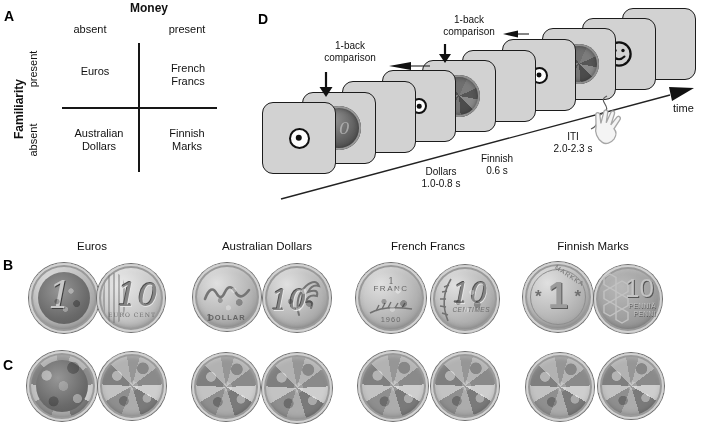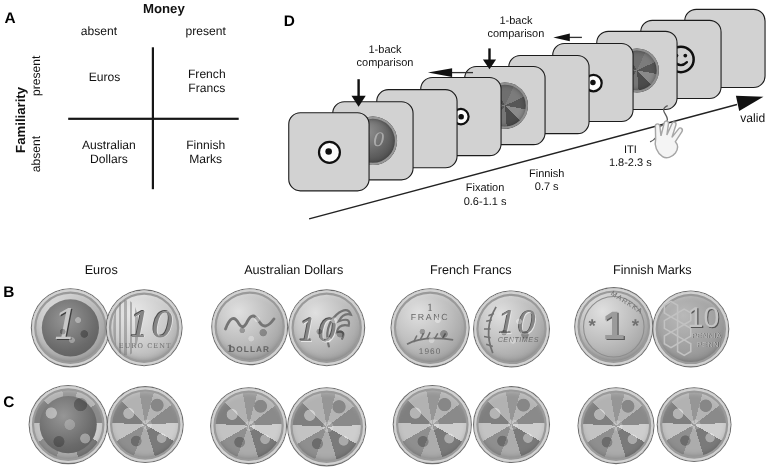--- a/index.html
+++ b/index.html
@@ -133,32 +133,32 @@
 
   <div class="dtxt" style="left:350px;top:40px;z-index:61">
     <span>1-back</span><br>
     <span>comparison</span>
   </div>
   <div class="dtxt" style="left:469px;top:14px;z-index:61">
     <span>1-back</span><br>
     <span>comparison</span>
   </div>
   <div class="dtxt" style="left:441px;top:166px">
-    <span>Fixation</span><br>
-    <span>0.6-1.1 s</span>
+    <span>Dollars</span><br>
+    <span>1.0-0.8 s</span>
   </div>
   <div class="dtxt" style="left:497px;top:153px">
     <span>Finnish</span><br>
-    <span>0.7 s</span>
+    <span>0.6 s</span>
   </div>
   <div class="dtxt" style="left:573px;top:131px">
     <span>ITI</span><br>
-    <span>1.8-2.3 s</span>
-  </div>
-  <div class="txt" style="left:673px;top:102px">valid</div>
+    <span>2.0-2.3 s</span>
+  </div>
+  <div class="txt" style="left:673px;top:102px">time</div>
 
   <svg class="overlay" width="702" height="427" viewBox="0 0 702 427">
 
     <line x1="281" y1="199" x2="670" y2="95" stroke="#222" stroke-width="1.3"></line>
     <polygon points="694,88 672,101 669,87" fill="#111"></polygon>
 
     <g>
       <line x1="326" y1="72" x2="326" y2="88" stroke="#111" stroke-width="2.2"></line>
       <polygon points="326,97 319.5,87 332.5,87" fill="#111"></polygon>
     </g>

